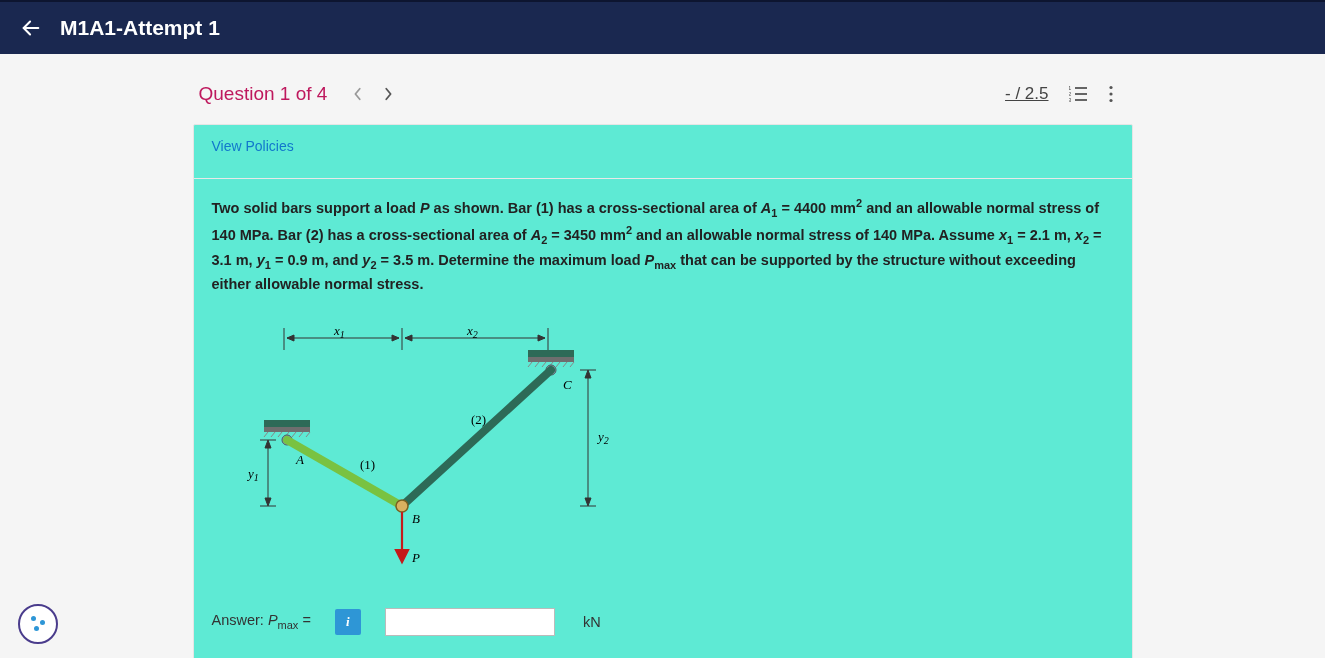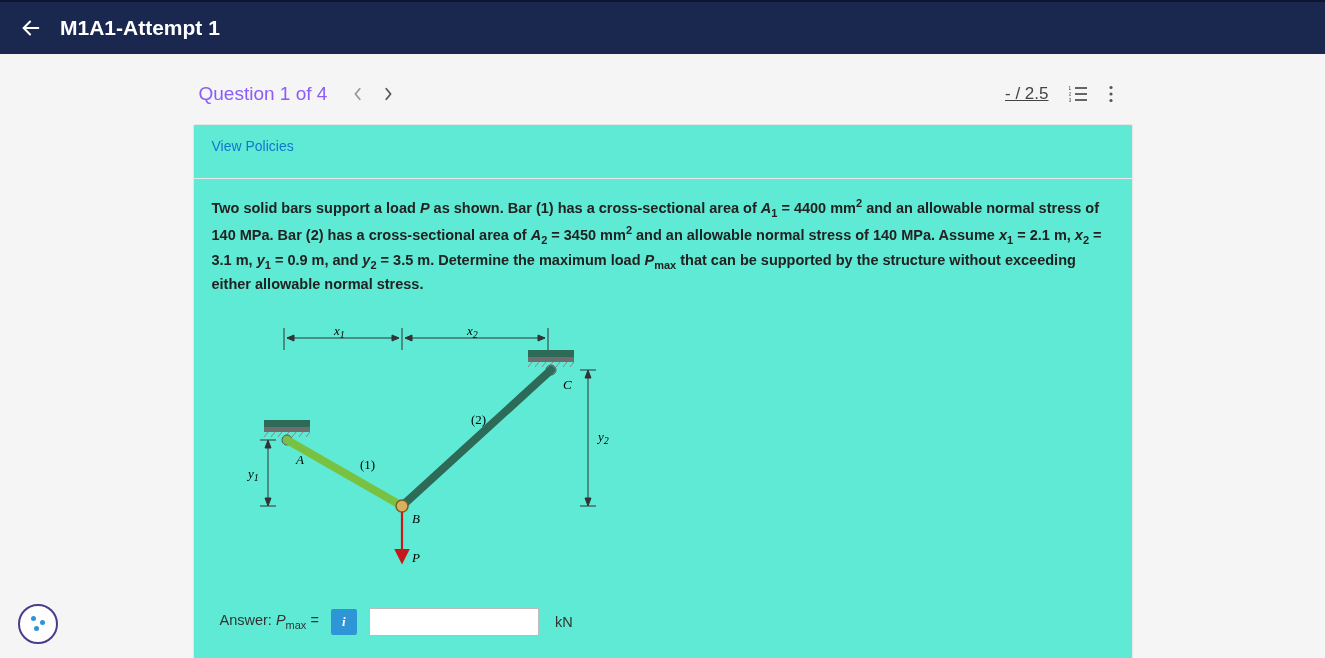--- a/index.html
+++ b/index.html
@@ -32,21 +32,21 @@
       padding: 0 10px;
     }
     .question-header {
       display: flex;
       align-items: center;
       padding: 24px 6px 14px;
       color: #555;
     }
     .question-header .q-label {
       font-size: 19px;
-      color: #8b5cf6;
+      color: #be185d;
       margin-right: 16px;
     }
     .nav-chevron {
       width: 30px;
       height: 30px;
       display: flex;
       align-items: center;
       justify-content: center;
       color: #888;
       cursor: pointer;
@@ -103,24 +103,23 @@
     .problem-text sub { font-size: 11px; }
     .problem-text sup { font-size: 11px; }
     .problem-text i { font-style: italic; }
     .figure {
       margin: 4px 0 28px 30px;
       text-decoration: underline;
     }
     .answer-row {
       display: flex;
       align-items: center;
-      gap: 12px;
+      gap: 24px;
       font-size: 14.5px;
       margin-top: 10px;
-      margin-left: 8px;
     }
     .answer-row .label i { font-style: italic; }
     .answer-row .label sub { font-size: 11px; }
     .info-btn {
       width: 26px;
       height: 26px;
       background: #2e96d6;
       color: #fff;
       display: flex;
       align-items: center;

